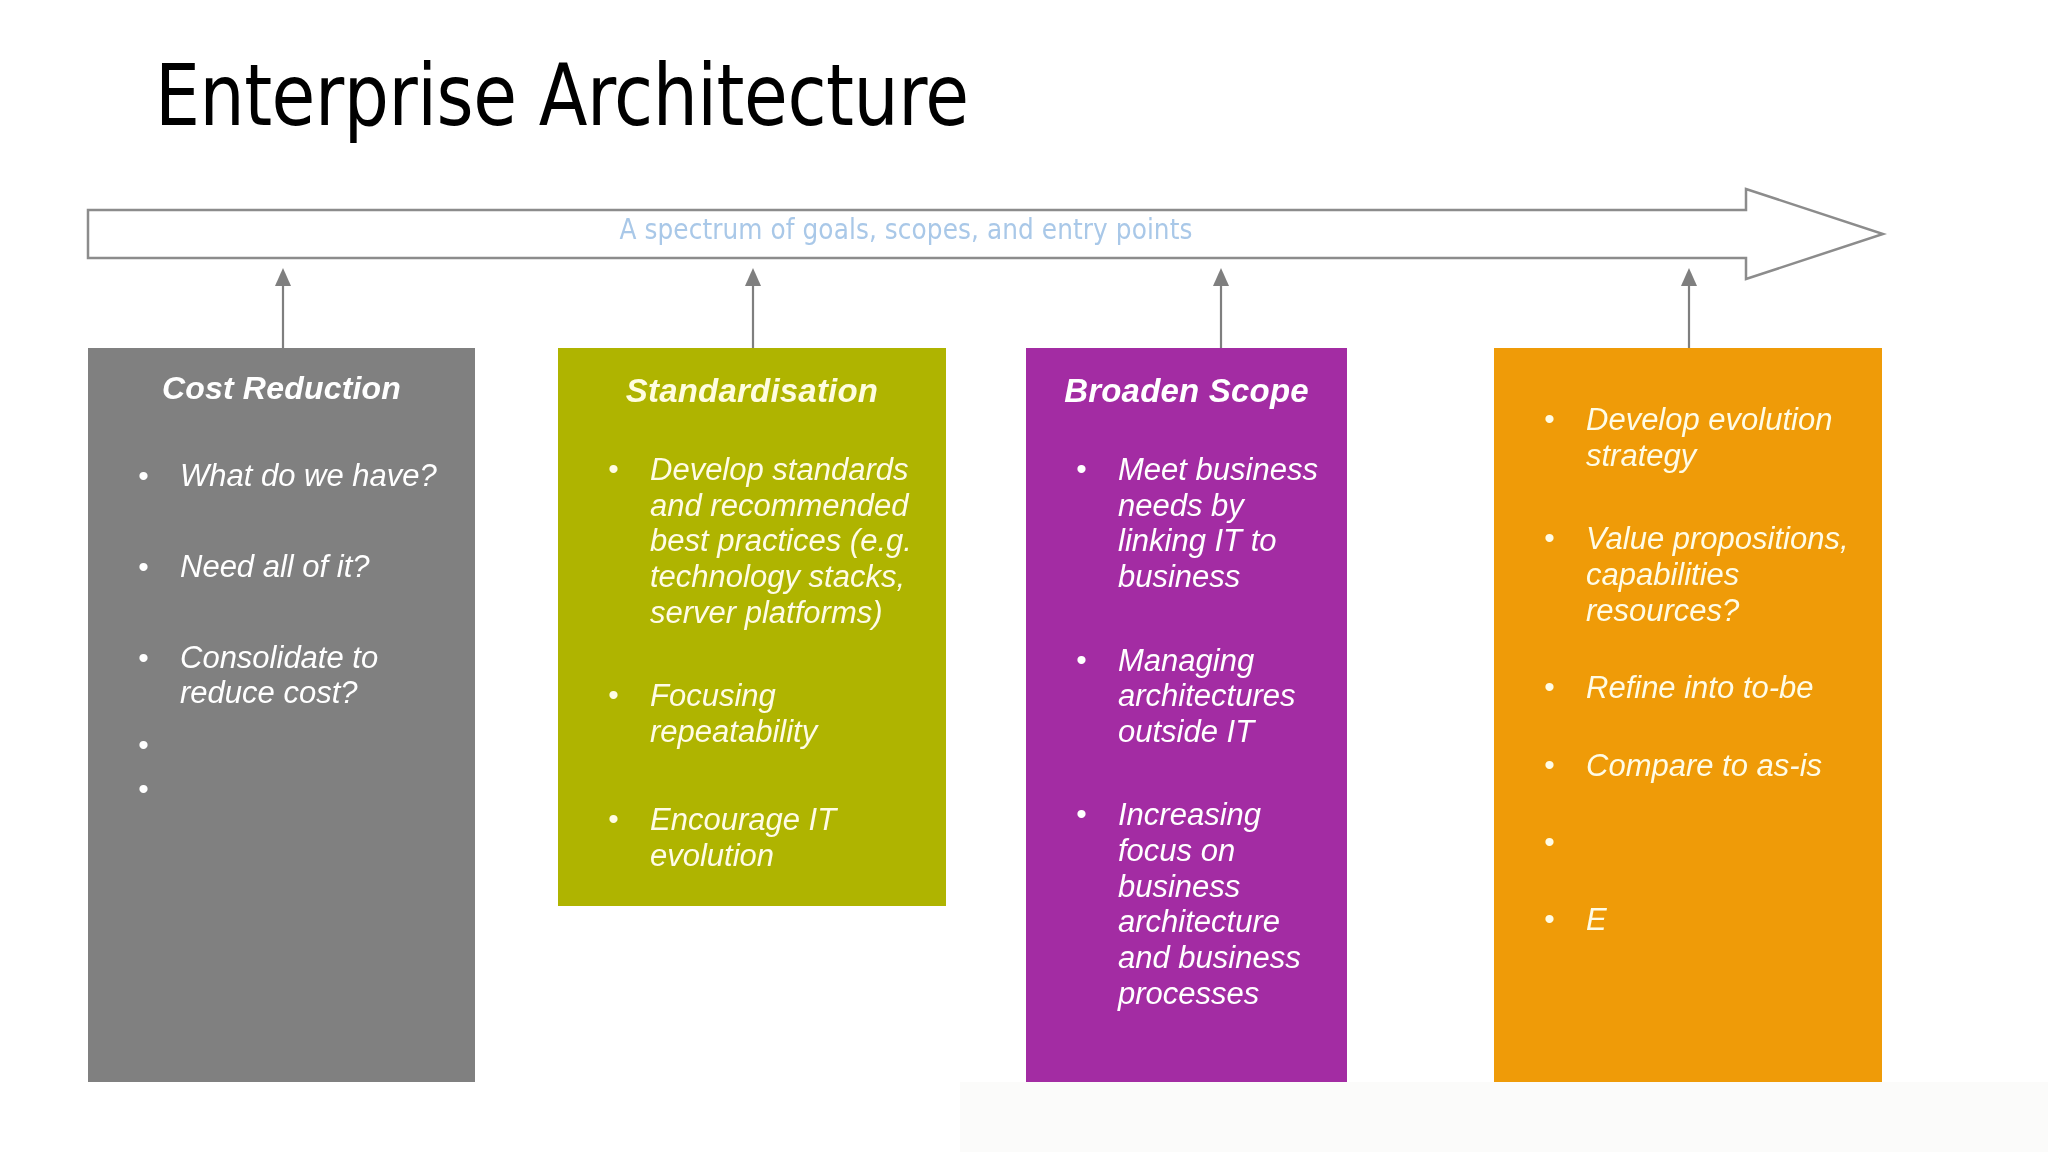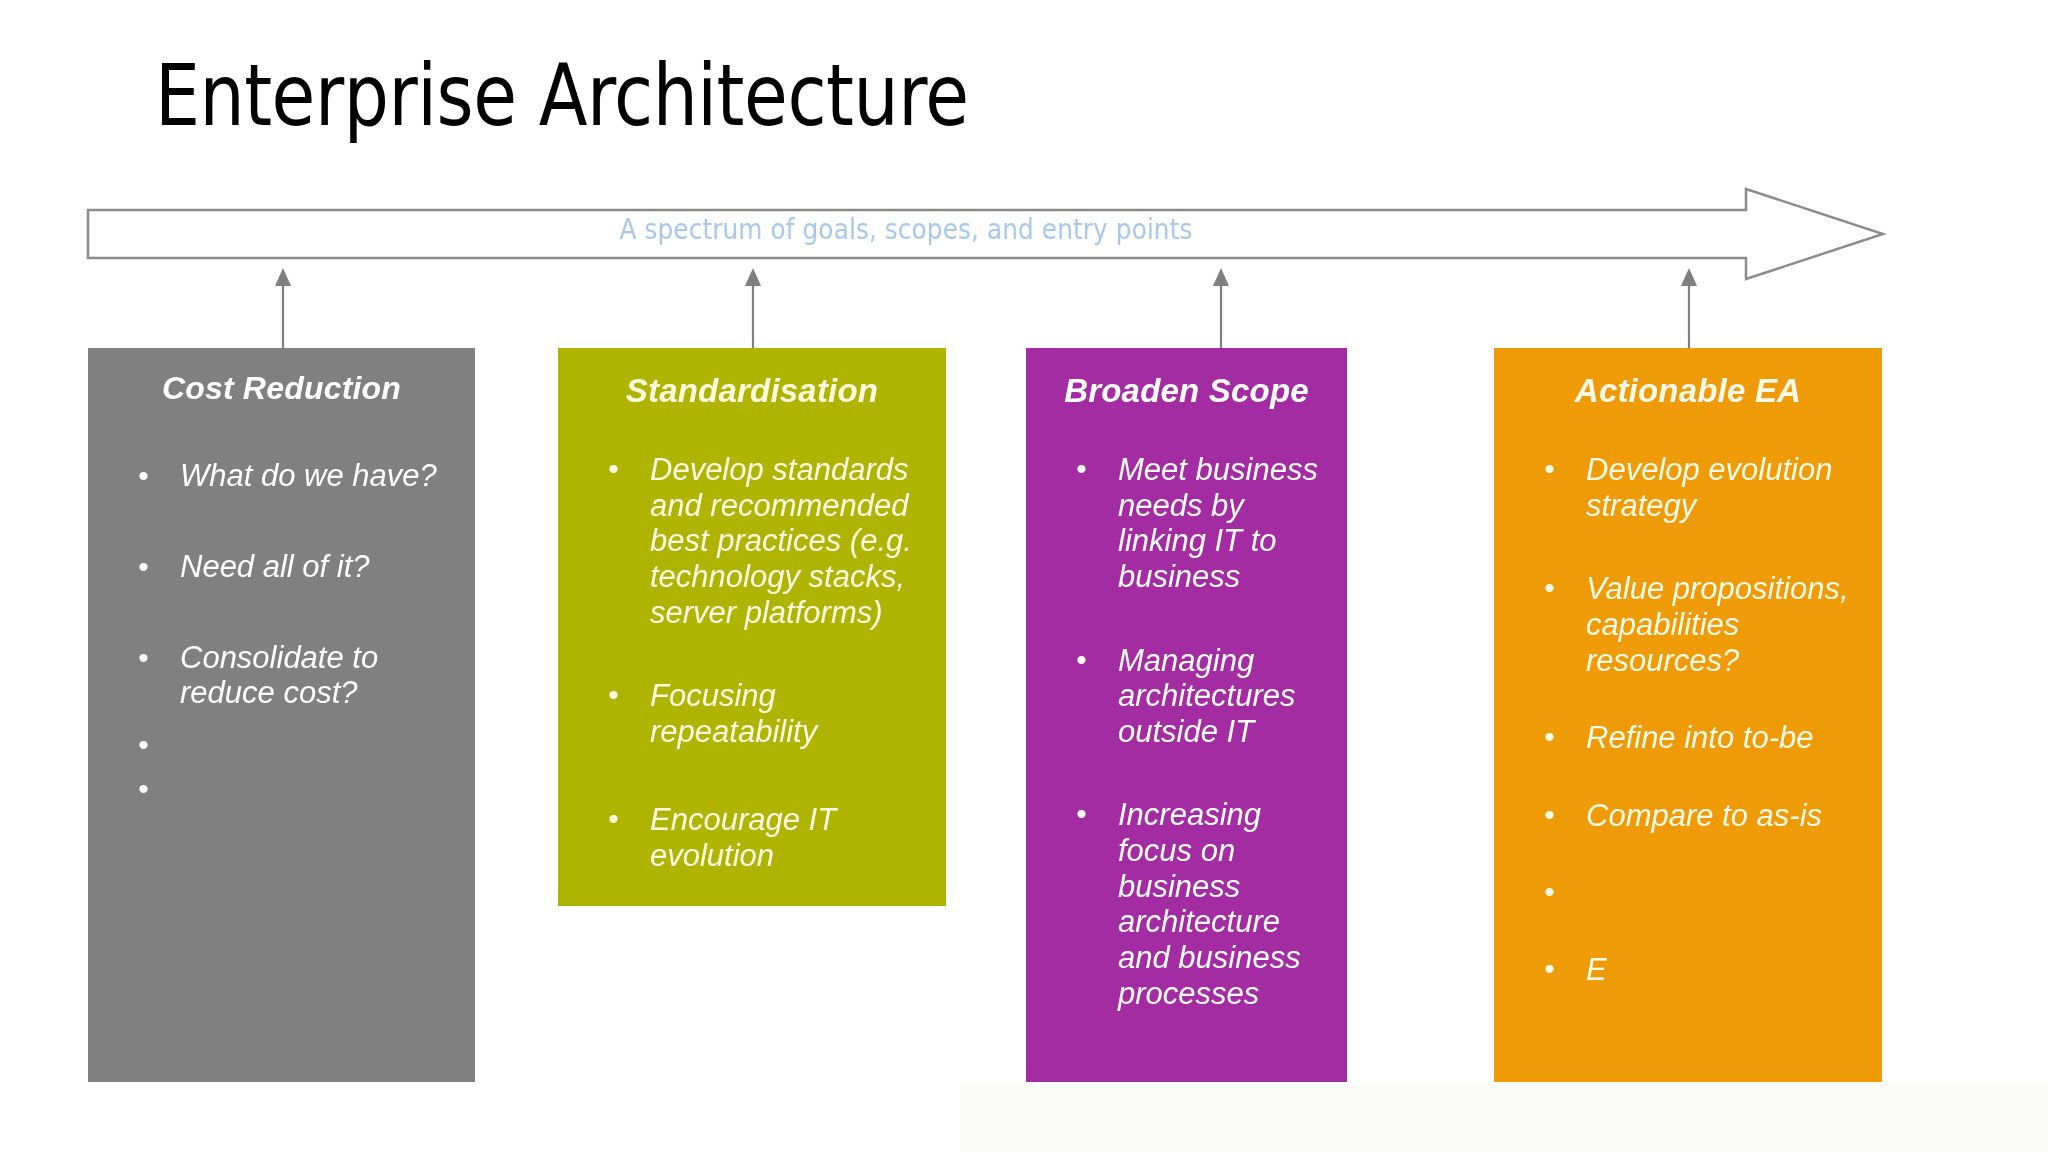--- a/index.html
+++ b/index.html
@@ -247,21 +247,20 @@
       <span class="bullet-text">Managing architectures outside IT</span>
     </div>
     <div class="bullet-item">
       <span class="bullet-dot">•</span>
       <span class="bullet-text">Increasing  focus on business architecture and business processes</span>
     </div>
   </div>
 </div>
 
 <div class="column" id="col-actionable-ea">
-  <div class="column-title">Actionable EA</div>
   <div class="bullets">
     <div class="bullet-item" style="margin-bottom:48px;">
       <span class="bullet-dot">•</span>
       <span class="bullet-text">Develop evolution strategy</span>
     </div>
     <div class="bullet-item" style="margin-bottom:42px;">
       <span class="bullet-dot">•</span>
       <span class="bullet-text">Value propositions, capabilities resources?</span>
     </div>
     <div class="bullet-item" style="margin-bottom:42px;">

